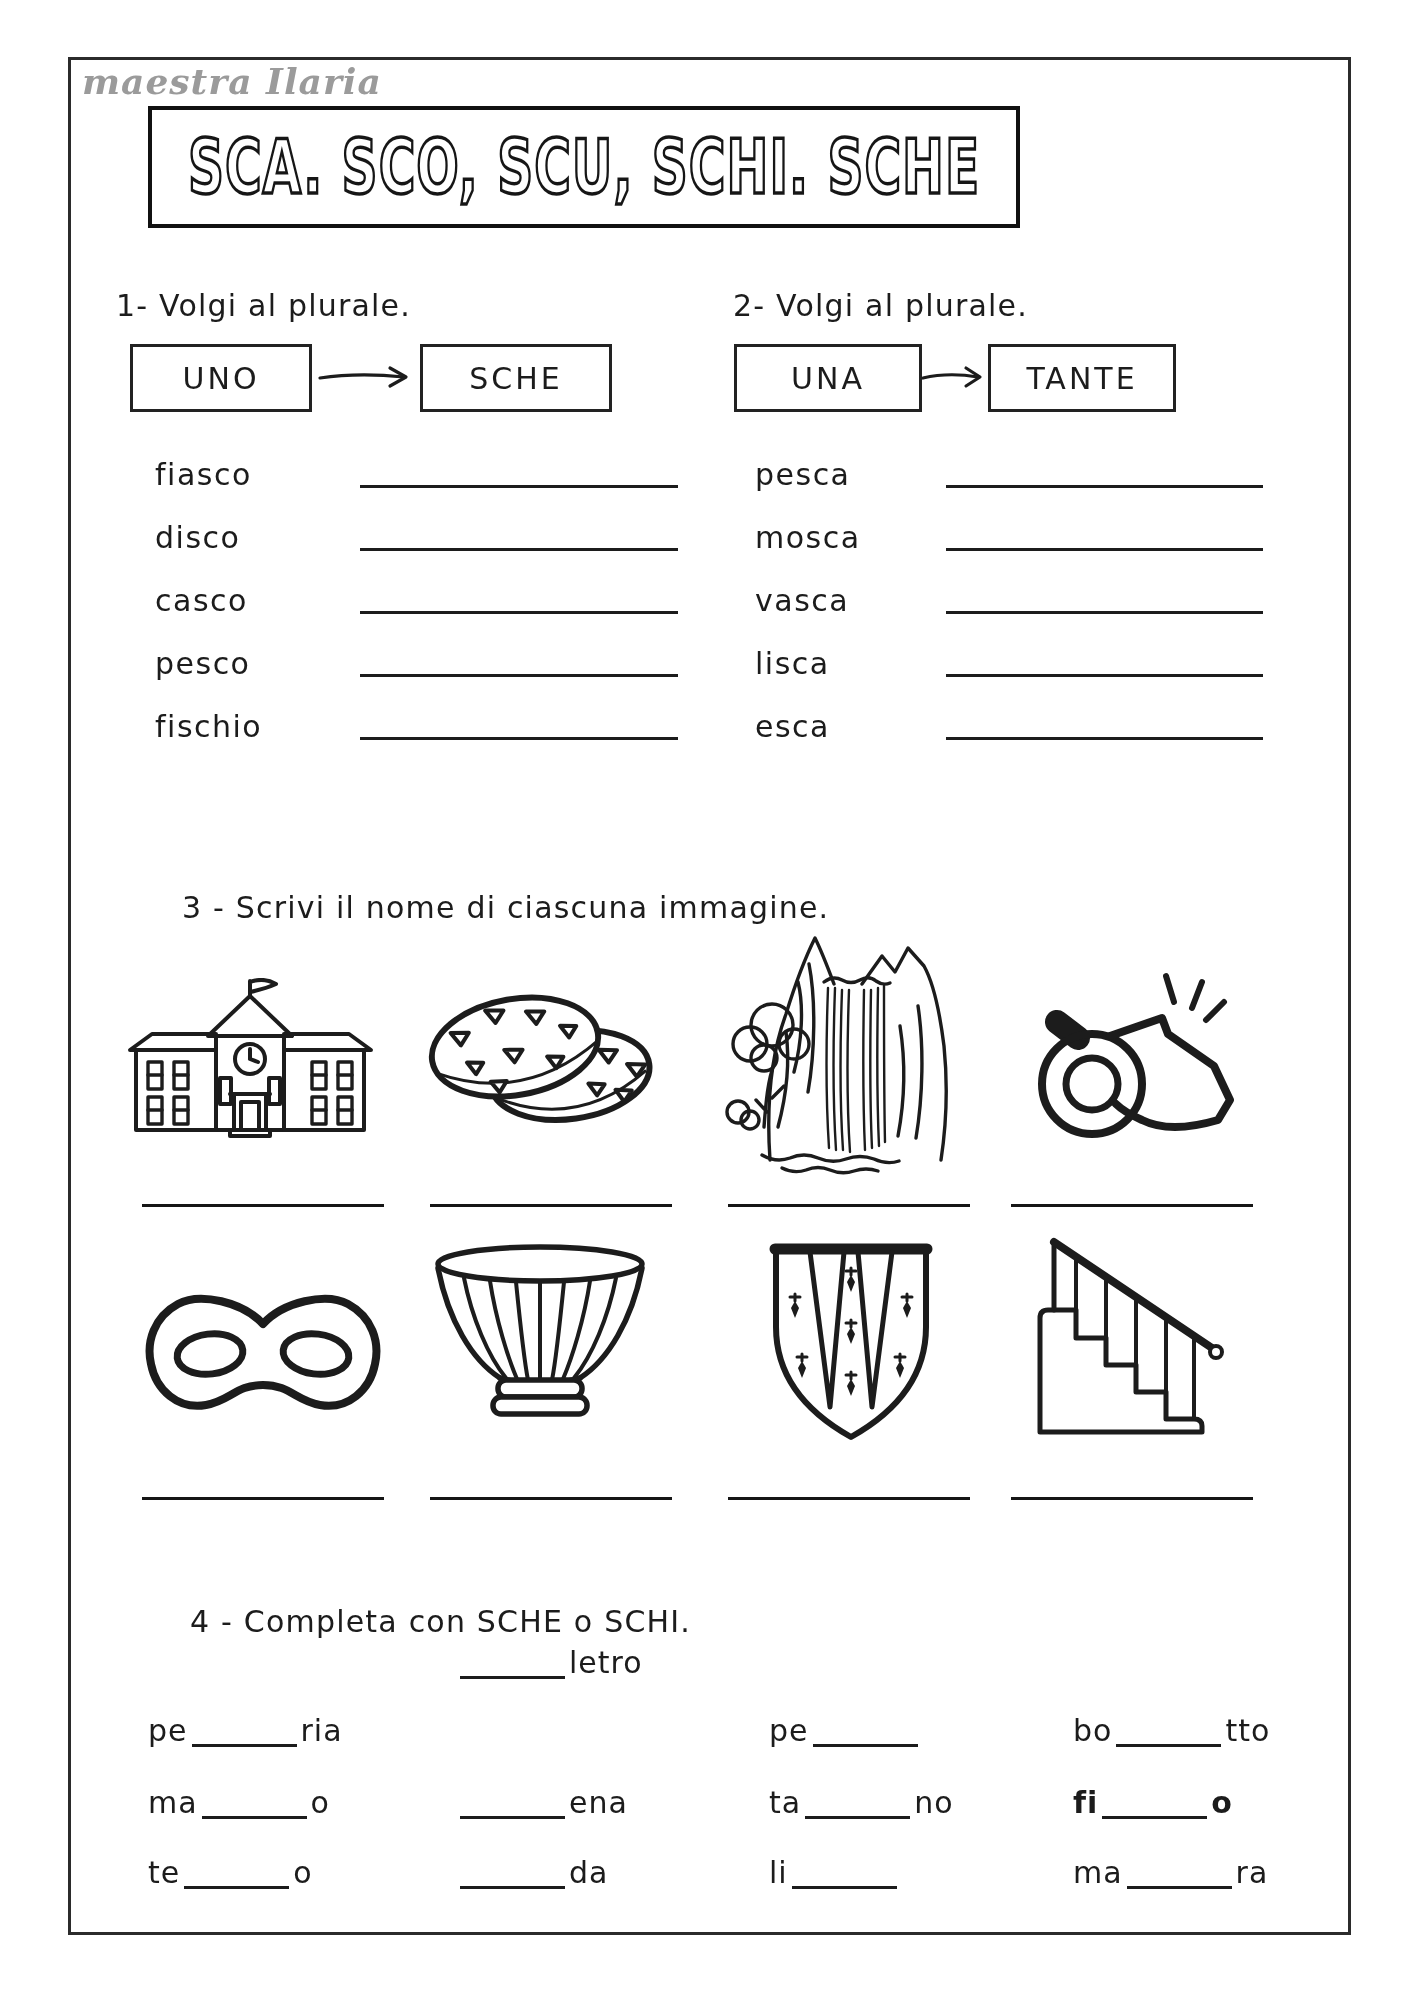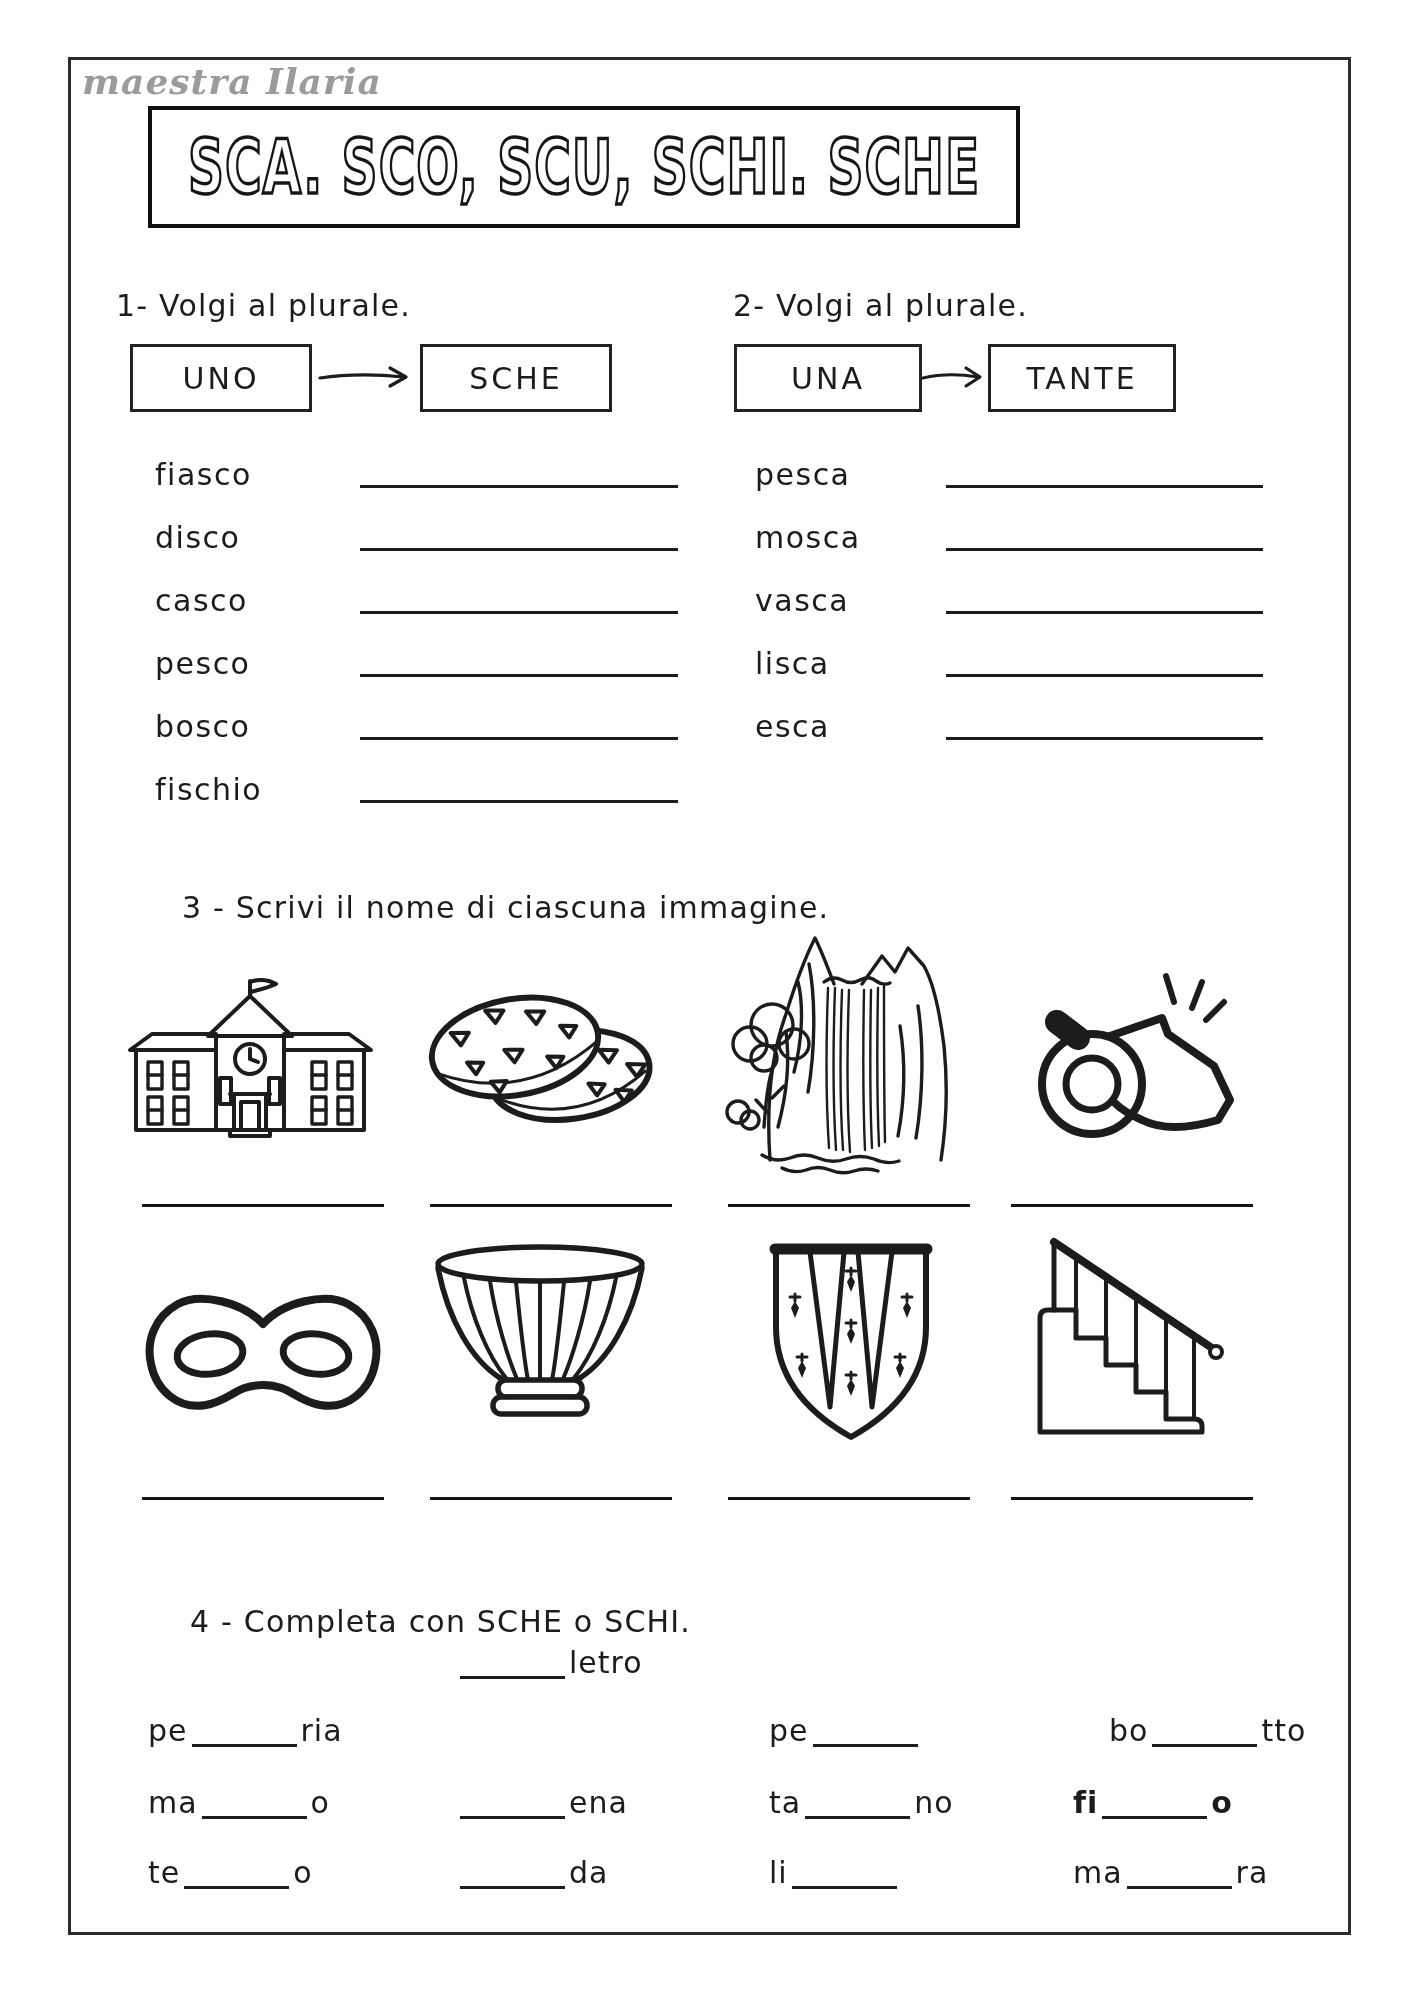--- a/index.html
+++ b/index.html
@@ -81,24 +81,20 @@
     <div class="wrow">
         <span class="wword">disco</span>
         <span class="wline"></span>
       </div>
     <div class="wrow">
         <span class="wword">casco</span>
         <span class="wline"></span>
       </div>
     <div class="wrow">
         <span class="wword">pesco</span>
-        <span class="wline"></span>
-      </div>
-    <div class="wrow">
-        <span class="wword">bosco</span>
         <span class="wline"></span>
       </div>
     <div class="wrow">
         <span class="wword">fischio</span>
         <span class="wline"></span>
       </div>
   </div>
 
   <div class="wcol col2" style="left:755px; top:437px;">
     <div class="wrow">
@@ -308,21 +304,21 @@
   <div class="ans3" style="left:142px;  top:1497px;"></div>
   <div class="ans3" style="left:430px;  top:1497px;"></div>
   <div class="ans3" style="left:728px;  top:1497px;"></div>
   <div class="ans3" style="left:1011px; top:1497px;"></div>
 
   <div class="abs heading" style="left:190px; top:1604px;">4 - Completa con SCHE o SCHI.</div>
 
   <div class="fourcell" style="left:148px;  top:1704px;"><span>pe</span><span class="blank"></span><span>ria</span></div>
   <div class="fourcell" style="left:456px;  top:1636px;"><span></span><span class="blank"></span><span>letro</span></div>
   <div class="fourcell" style="left:769px;  top:1704px;"><span>pe</span><span class="blank"></span><span></span></div>
-  <div class="fourcell" style="left:1073px; top:1704px;margin-left:36px;"><span>bo</span><span class="blank"></span><span>tto</span></div>
+  <div class="fourcell" style="left:1073px; top:1704px;"><span>bo</span><span class="blank"></span><span>tto</span></div>
 
   <div class="fourcell" style="left:148px;  top:1776px;"><span>ma</span><span class="blank"></span><span>o</span></div>
   <div class="fourcell" style="left:456px;  top:1776px;"><span></span><span class="blank"></span><span>ena</span></div>
   <div class="fourcell" style="left:769px;  top:1776px;"><span>ta</span><span class="blank"></span><span>no</span></div>
   <div class="fourcell" style="left:1073px; top:1776px;font-weight:bold;"><span>fi</span><span class="blank"></span><span>o</span></div>
 
   <div class="fourcell" style="left:148px;  top:1846px;"><span>te</span><span class="blank"></span><span>o</span></div>
   <div class="fourcell" style="left:456px;  top:1846px;"><span></span><span class="blank"></span><span>da</span></div>
   <div class="fourcell" style="left:769px;  top:1846px;"><span>li</span><span class="blank"></span><span></span></div>
   <div class="fourcell" style="left:1073px; top:1846px;"><span>ma</span><span class="blank"></span><span>ra</span></div>

